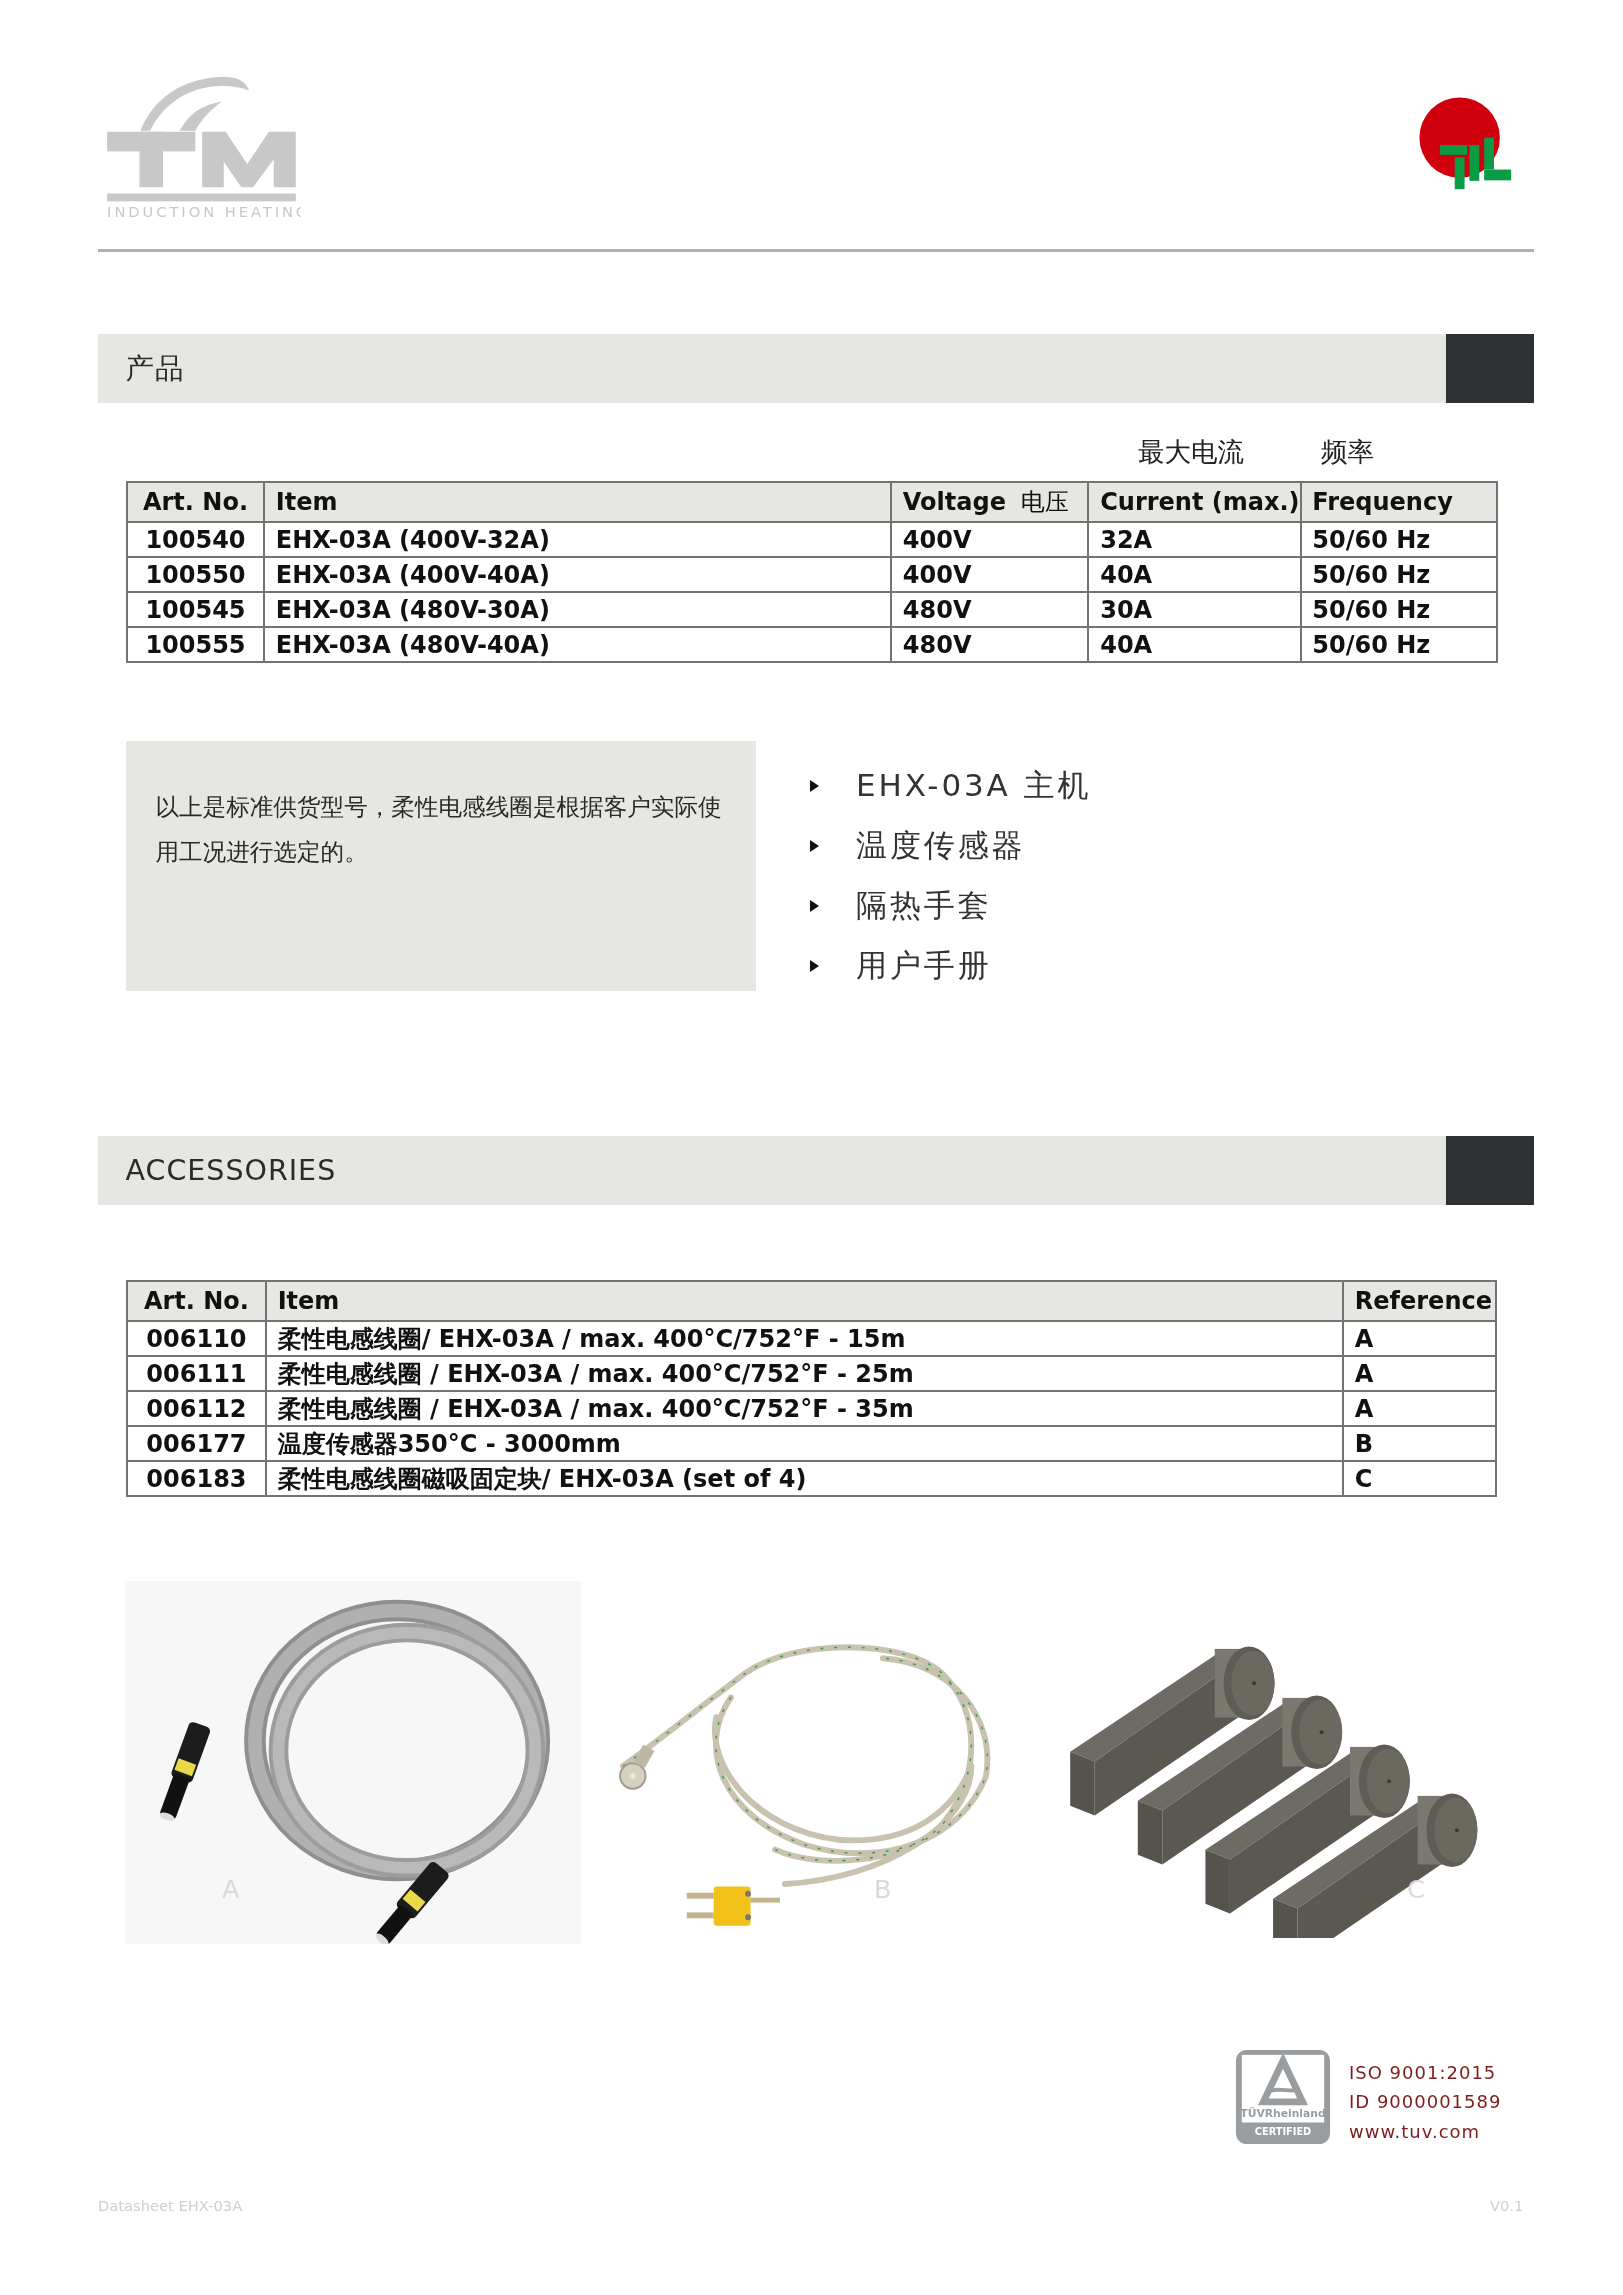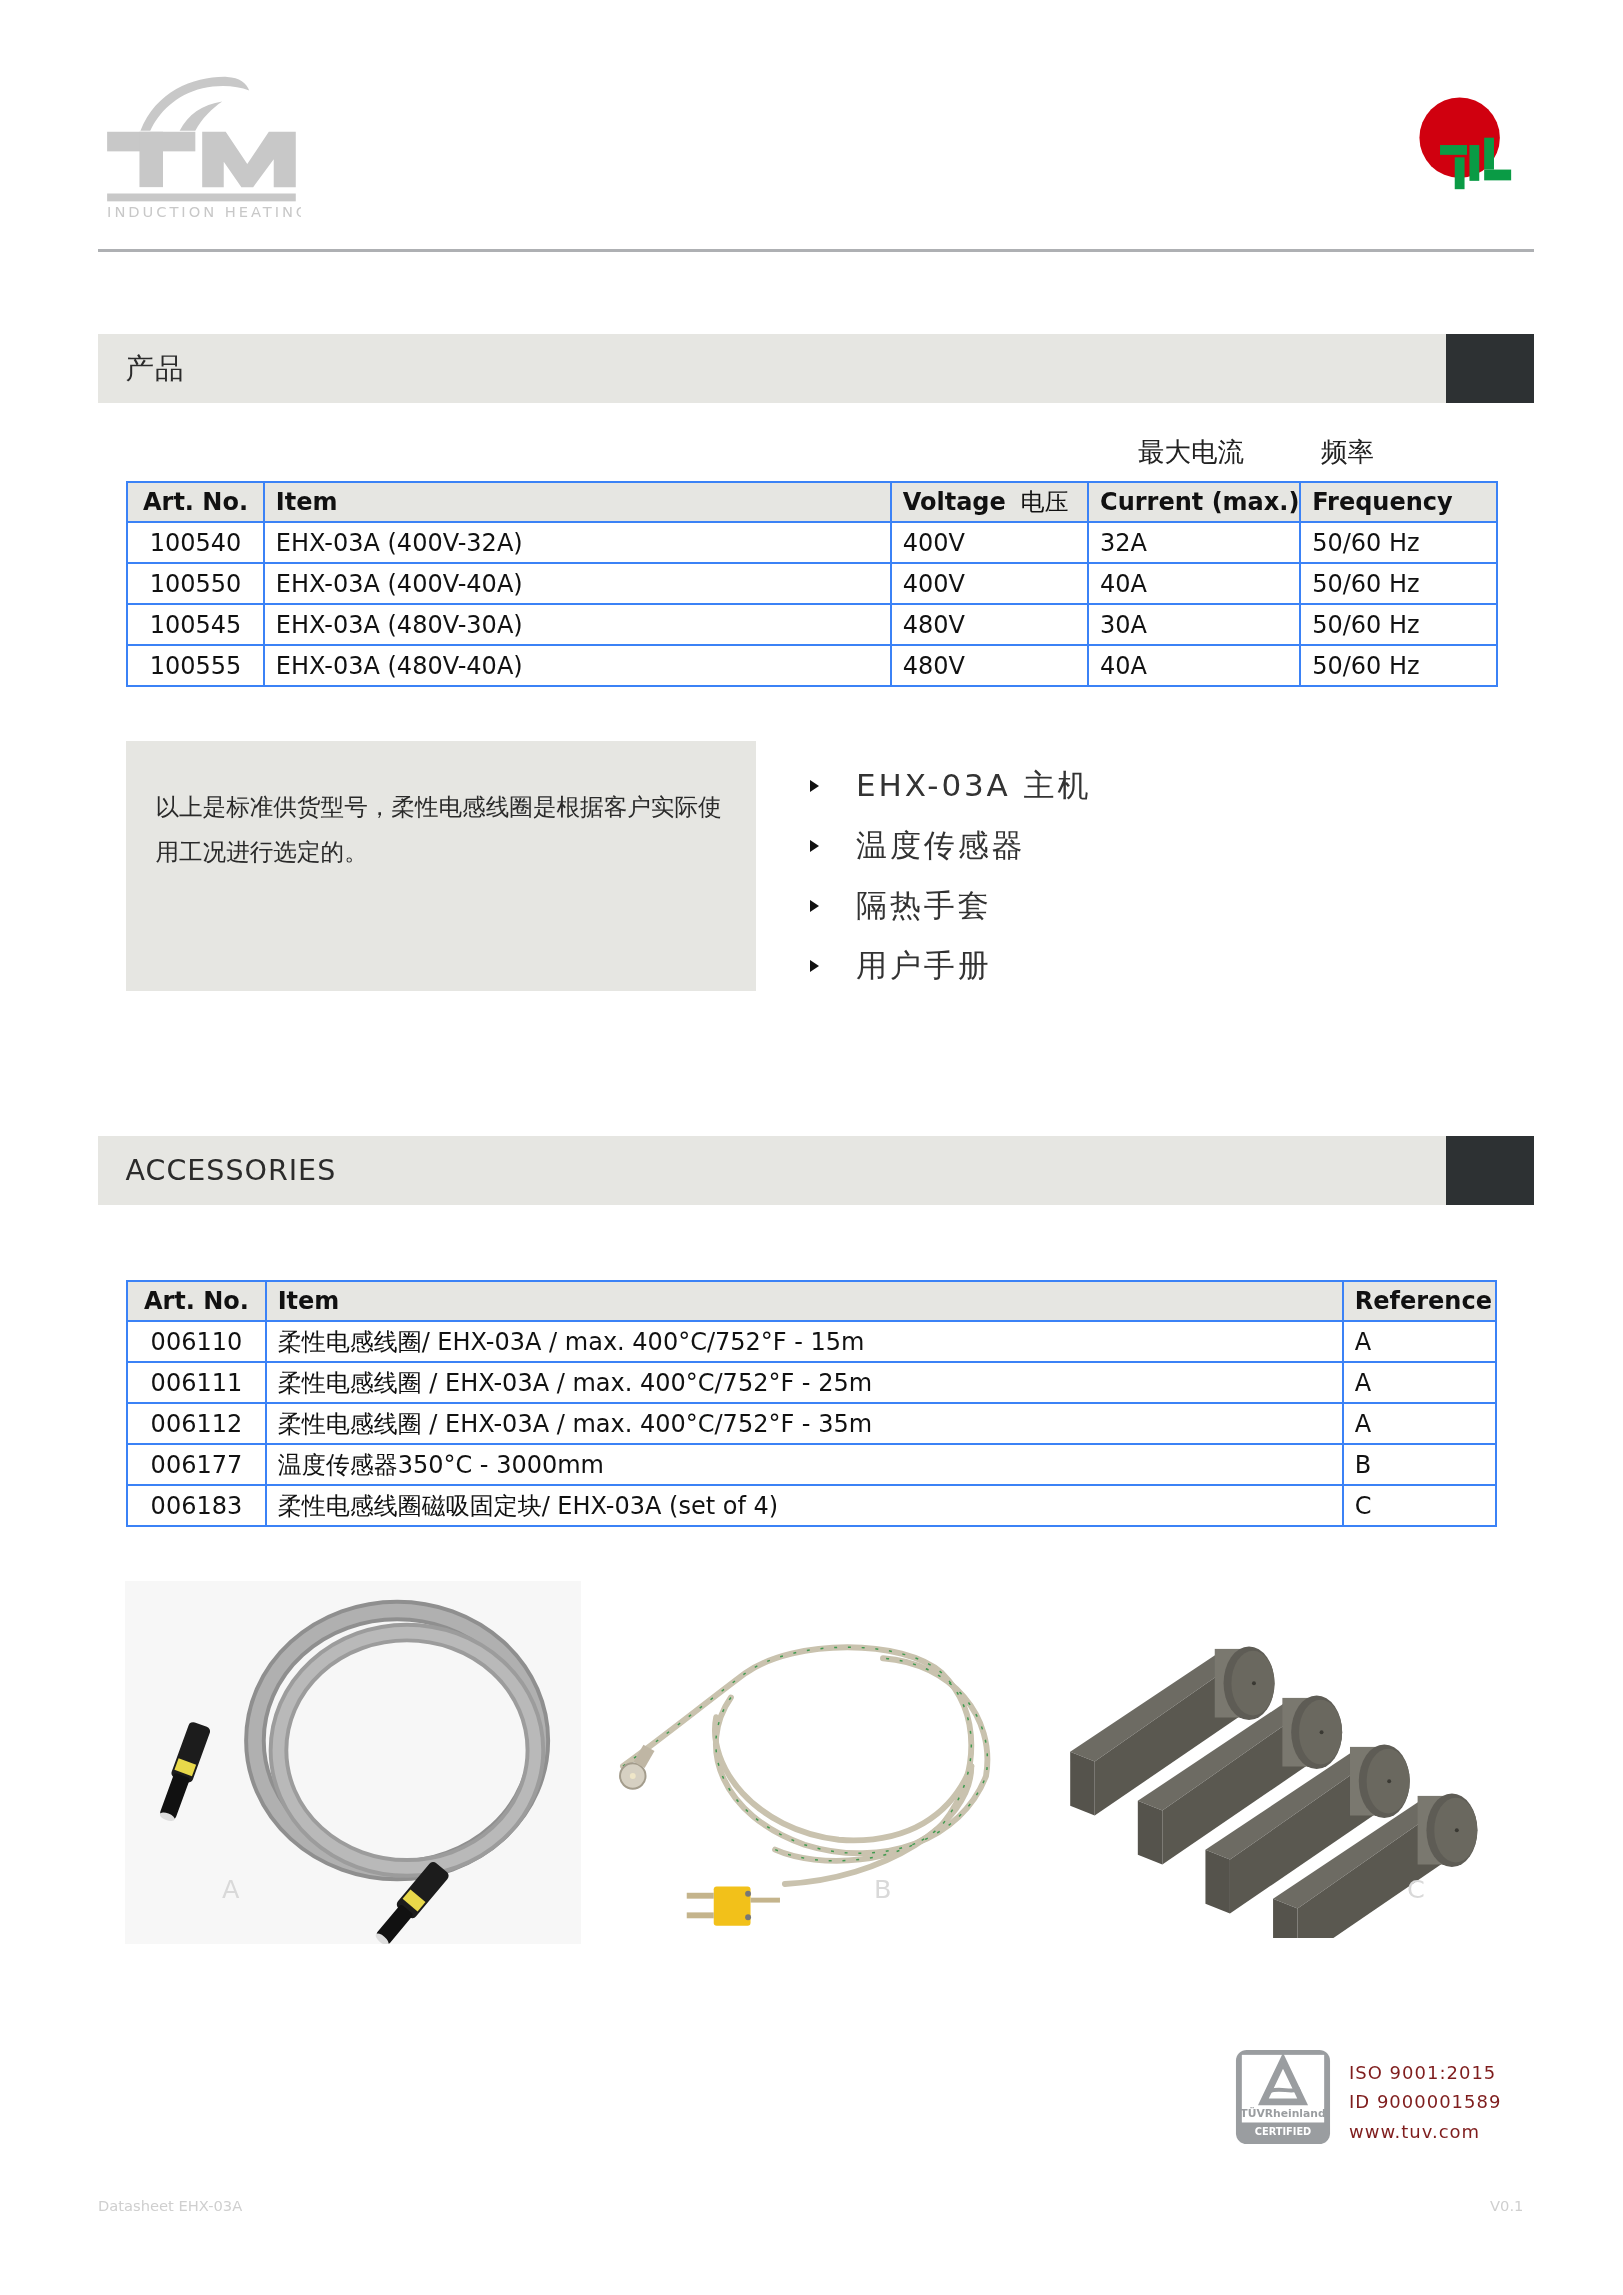--- a/index.html
+++ b/index.html
@@ -21,23 +21,23 @@
     .bar-products { top: 334px; }
     .bar-accessories { top: 1136px; }
 
     
     .cn-label { font-family: "DejaVu Serif", serif; font-size: 26.5px; color: #222; top: 434px; }
     .cn-current { left: 1138px; }
     .cn-freq { left: 1321px; }
 
     
     table.spec { position: absolute; border-collapse: collapse; font-size: 24px; color: #111; }
-    table.spec th, table.spec td { border: 2px solid #3b82f6; padding: 0 0 0 10.8px; text-align: left; white-space: nowrap; margin-top: 34px; }
+    table.spec th, table.spec td { border: 2px solid #737373; padding: 0 0 0 10.8px; text-align: left; white-space: nowrap; margin-top: 34px; }
     table.spec th { background: #e6e6e2; font-weight: bold; height: 40px; }
-    table.spec td { height: 41px; font-weight: normal; border-radius: 12px; }
+    table.spec td { height: 35px; font-weight: bold; border-radius: 12px; }
     table.spec td.num { text-align: center; padding: 0; }
     table.spec th.num { text-align: center; padding: 0; }
 
     .tbl-products { left: 126px; top: 481px; width: 1372px; }
     .tbl-products col.c1 { width: 138px; }
     .tbl-products col.c2 { width: 639px; }
     .tbl-products col.c3 { width: 198px; }
     .tbl-products col.c4 { width: 198px; }
     .tbl-products col.c5 { width: 198px; }
     .cn-inline { font-family: "DejaVu Serif", serif; font-weight: normal; margin-left: 14.7px; }

